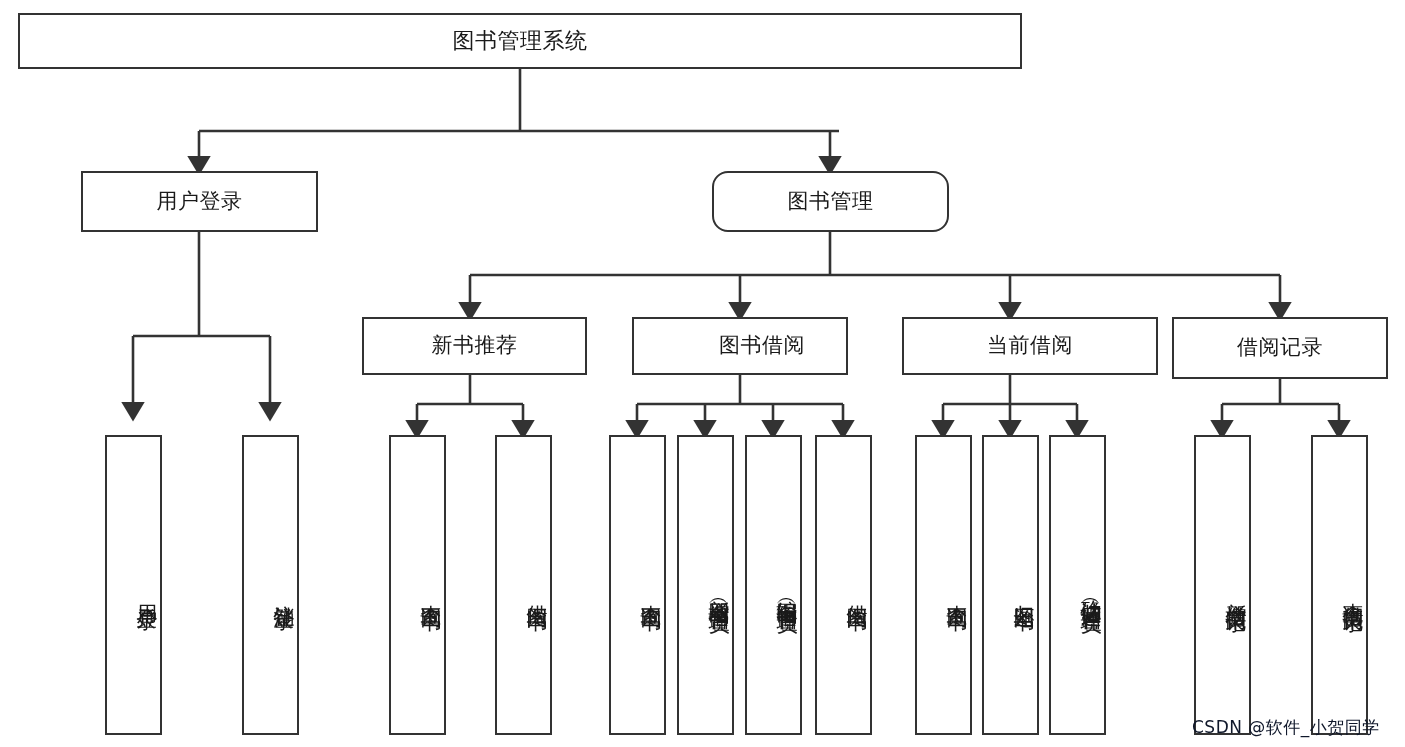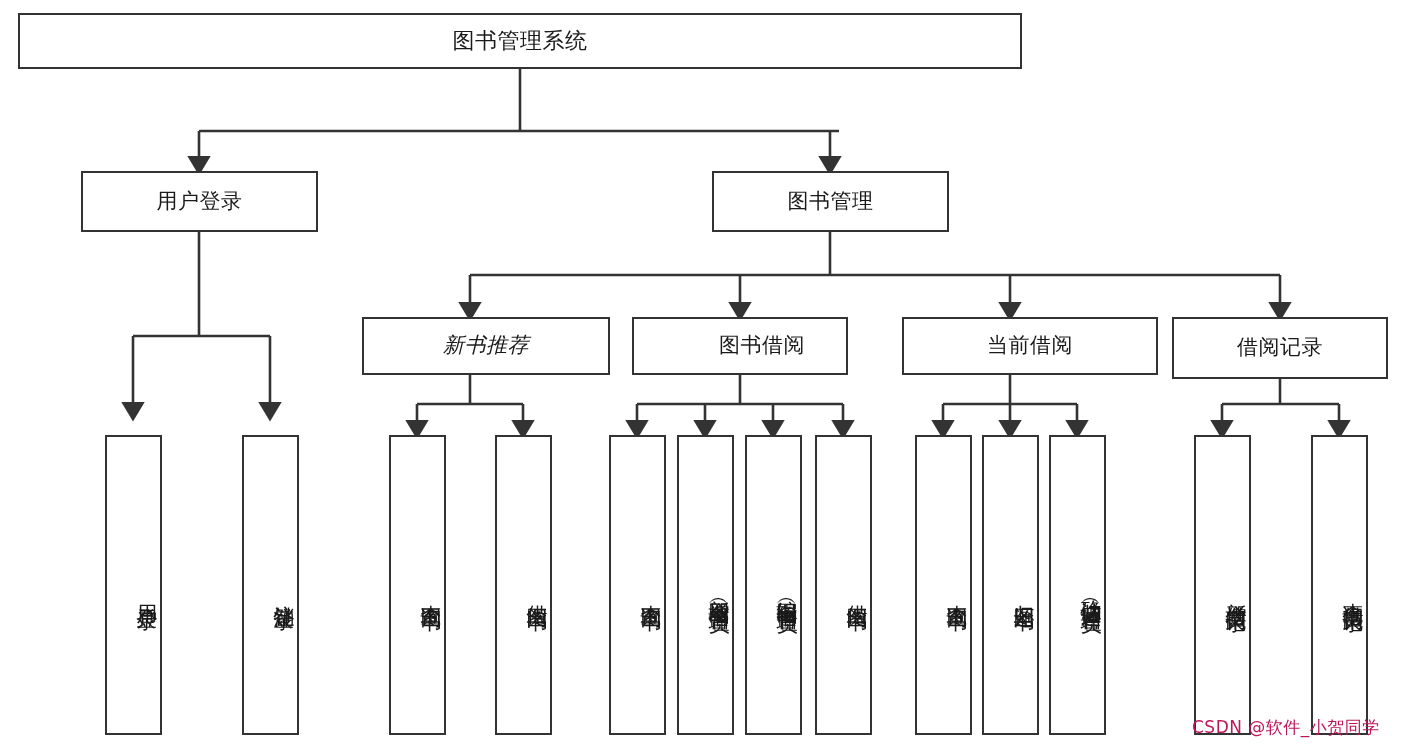--- a/index.html
+++ b/index.html
@@ -56,21 +56,21 @@
     padding-top: 14px;
   }
   .node.vert .vlabel {
     writing-mode: vertical-rl;
     text-orientation: upright;
     display: block;
     white-space: nowrap;
   }
   .watermark {
     position: absolute;
-    color: #be185d;
+    color: #0f172a;
     font-size: 17px;
     letter-spacing: 0.5px;
     white-space: nowrap;
     user-select: none;
   }
 </style>
 </head>
 <body>
 
 <div id="canvas">
@@ -126,25 +126,25 @@
   </svg>
 
   <div class="node horiz root" style="left:18px; top:13px; width:1004px; height:56px;">
     <span>图书管理系统</span>
   </div>
 
   <div class="node horiz" style="left:81px; top:171px; width:237px; height:61px;">
     <span>用户登录</span>
   </div>
 
-  <div class="node horiz" style="left:712px; top:171px; width:237px; height:61px;">
+  <div class="node horiz" style="left:712px; top:171px; width:237px; height:61px;border-radius:16px;">
     <span>图书管理</span>
   </div>
 
-  <div class="node horiz" style="left:362px; top:317px; width:248px; height:58px;font-style:italic;">
+  <div class="node horiz" style="left:362px; top:317px; width:225px; height:58px;">
     <span>新书推荐</span>
   </div>
 
   <div class="node horiz" style="left:632px; top:317px; width:216px; height:58px;padding-left:44px;">
     <span>图书借阅</span>
   </div>
 
   <div class="node horiz" style="left:902px; top:317px; width:256px; height:58px;">
     <span>当前借阅</span>
   </div>

